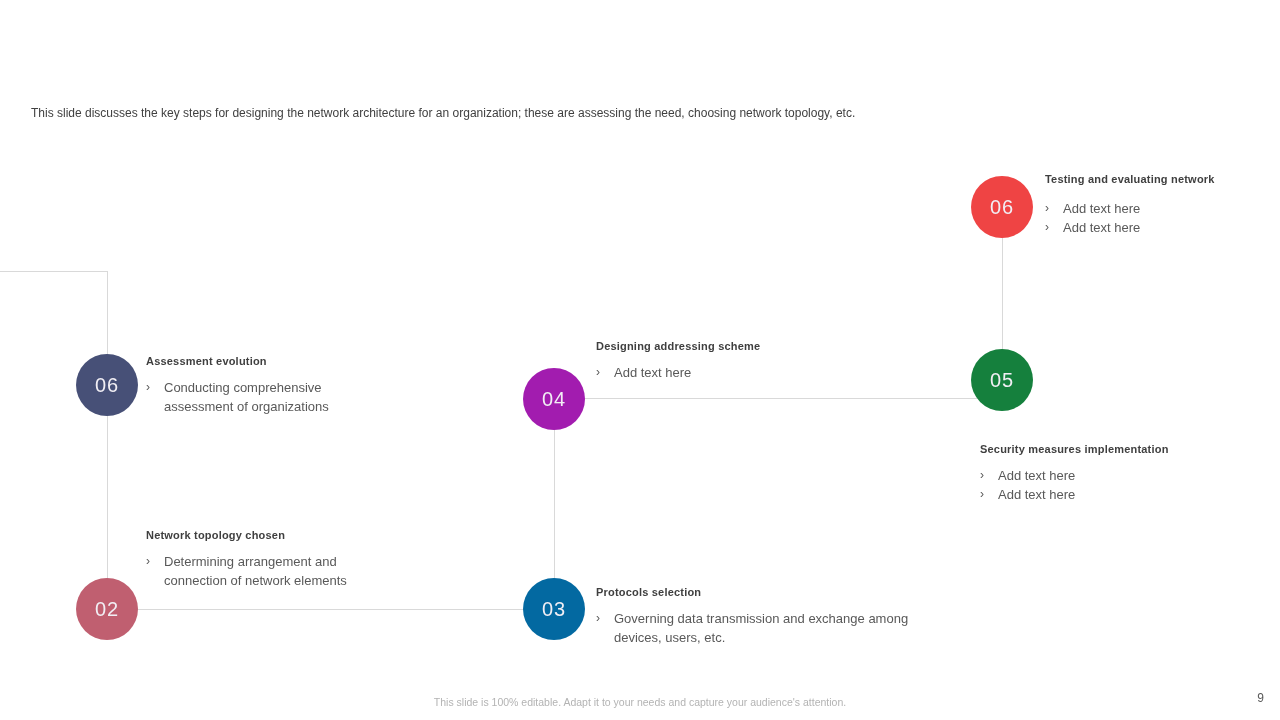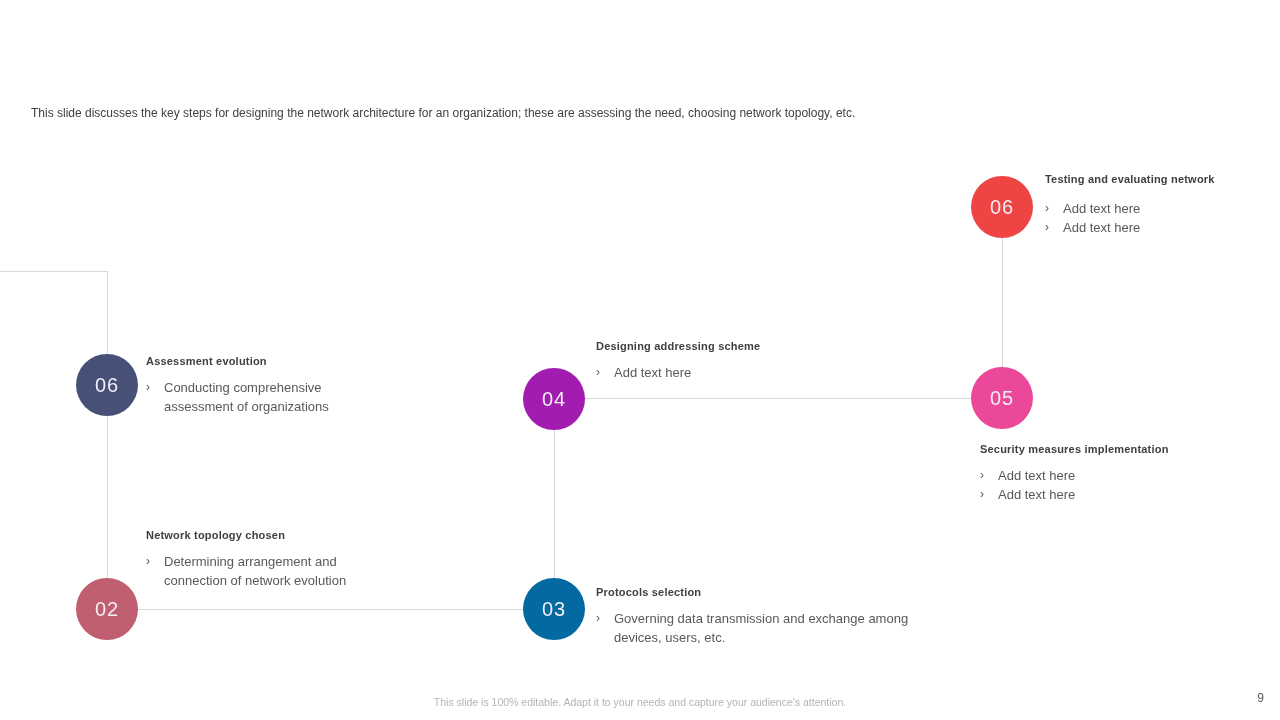--- a/index.html
+++ b/index.html
@@ -111,40 +111,40 @@
   </div>
   <div class="circle" style="left: 76px; top: 578px; background: rgb(192, 95, 112);">
     <span>02</span>
   </div>
   <div class="circle" style="left: 523px; top: 578px; background: #0369a1;">
     <span>03</span>
   </div>
   <div class="circle" style="left: 523px; top: 368px; background: #a21caf;">
     <span>04</span>
   </div>
-  <div class="circle" style="left: 971px; top: 367px; background: #ec4899;">
+  <div class="circle" style="left: 971px; top: 349px; background: #15803d;">
     <span>05</span>
   </div>
   <div class="circle" style="left: 971px; top: 176px; background: #ef4444;">
     <span>06</span>
   </div>
 
   <div class="step-text" style="left:146px; top:350px; width:220px;">
     <div class="step-heading">Assessment evolution</div>
     <div class="bullet">
       <span class="marker">›</span>
       <span>Conducting comprehensive assessment of organizations</span>
     </div>
   </div>
 
   <div class="step-text" style="left:146px; top:524px; width:252px;">
     <div class="step-heading">Network topology chosen</div>
     <div class="bullet">
       <span class="marker">›</span>
-      <span>Determining arrangement and connection of network evolution</span>
+      <span>Determining arrangement and connection of network elements</span>
     </div>
   </div>
 
   <div class="step-text" style="left:596px; top:581px; width:320px;">
     <div class="step-heading">Protocols selection</div>
     <div class="bullet">
       <span class="marker">›</span>
       <span>Governing data transmission and exchange among devices, users, etc.</span>
     </div>
   </div>

